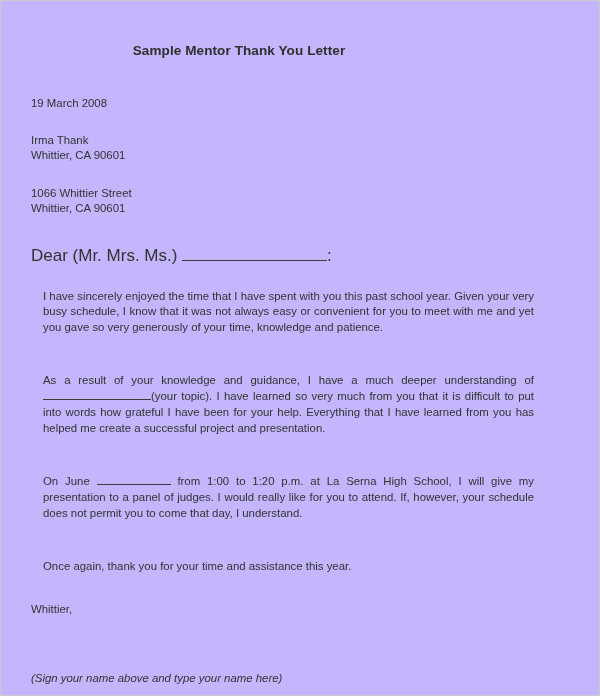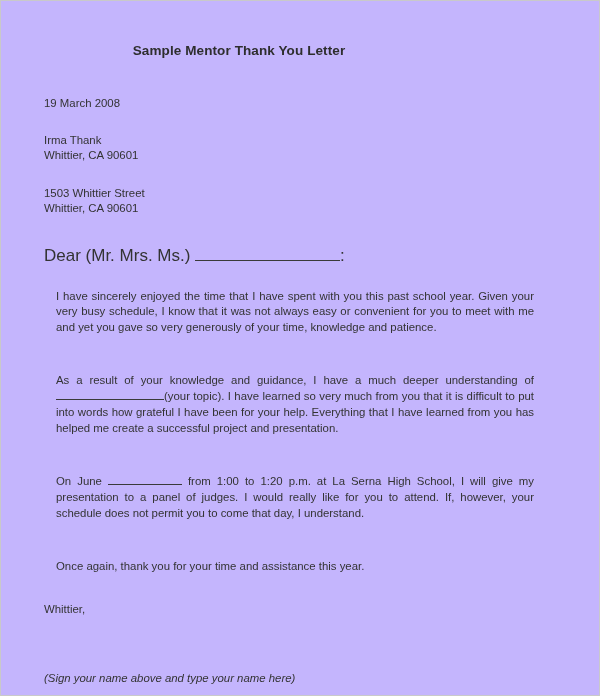--- a/index.html
+++ b/index.html
@@ -26,21 +26,21 @@
     text-align: center;
     font-size: 13.5px;
     font-weight: bold;
     color: #2e2e2e;
     letter-spacing: 0.1px;
     margin: 0;
     padding-top: 42px;
     padding-right: 122px;
   }
   .body-area {
-    padding-left: 43px;
+    padding-left: 30px;
     padding-right: 53px;
     padding-top: 38px;
   }
   .line {
     font-size: 11.4px;
     line-height: 15.6px;
     color: #333333;
     white-space: pre-wrap;
   }
   .block {
@@ -98,21 +98,21 @@
     <div class="gap-date"></div>
 
     <div>
       <div class="line">Irma Thank</div>
       <div class="line">Whittier, CA 90601</div>
     </div>
 
     <div class="gap-addr"></div>
 
     <div>
-      <div class="line">1503 Whittier Street</div>
+      <div class="line">1066 Whittier Street</div>
       <div class="line">Whittier, CA 90601</div>
     </div>
 
     <div class="gap-salut"></div>
 
     <div class="salutation"><span>Dear (Mr. Mrs. Ms.) </span><span class="blank blank-salut"></span><span>:</span></div>
 
     <div class="gap-para"></div>
 
     <p class="para">I have sincerely enjoyed the time that I have spent with you this past school year. Given your very busy schedule, I know that it was not always easy or convenient for you to meet with me and yet you gave so very generously of your time, knowledge and patience.</p>

